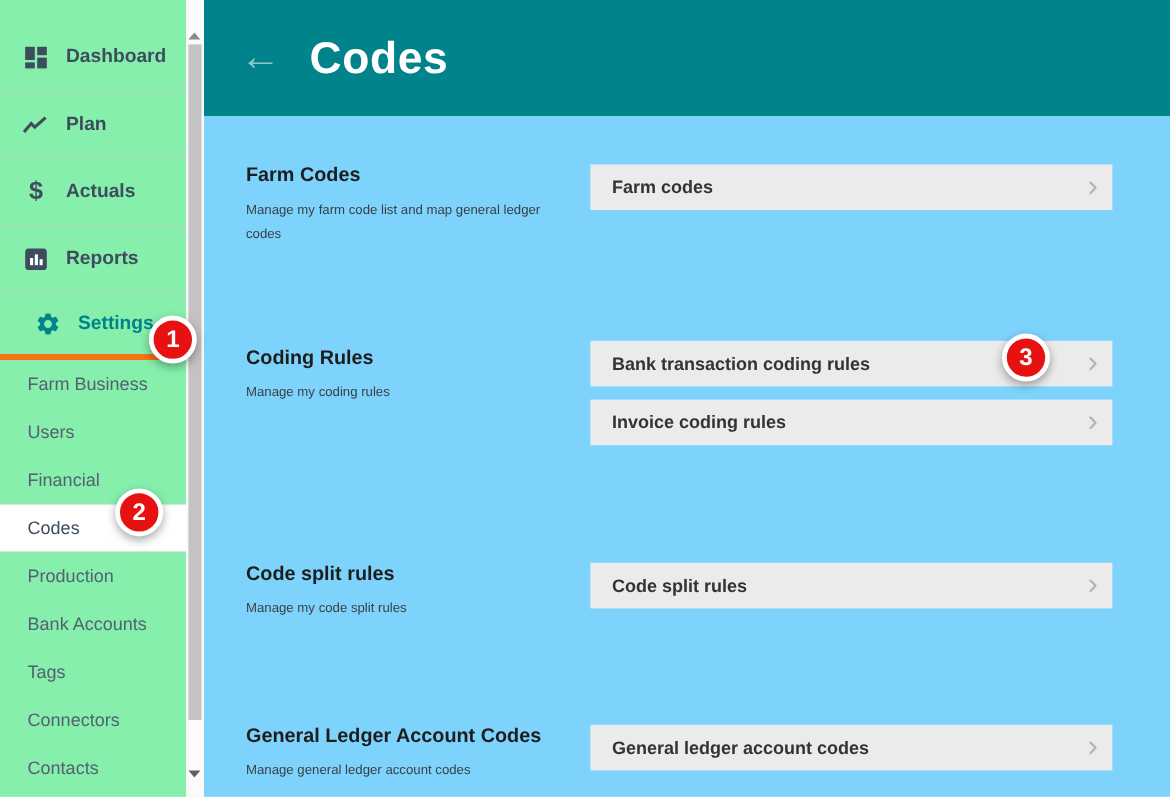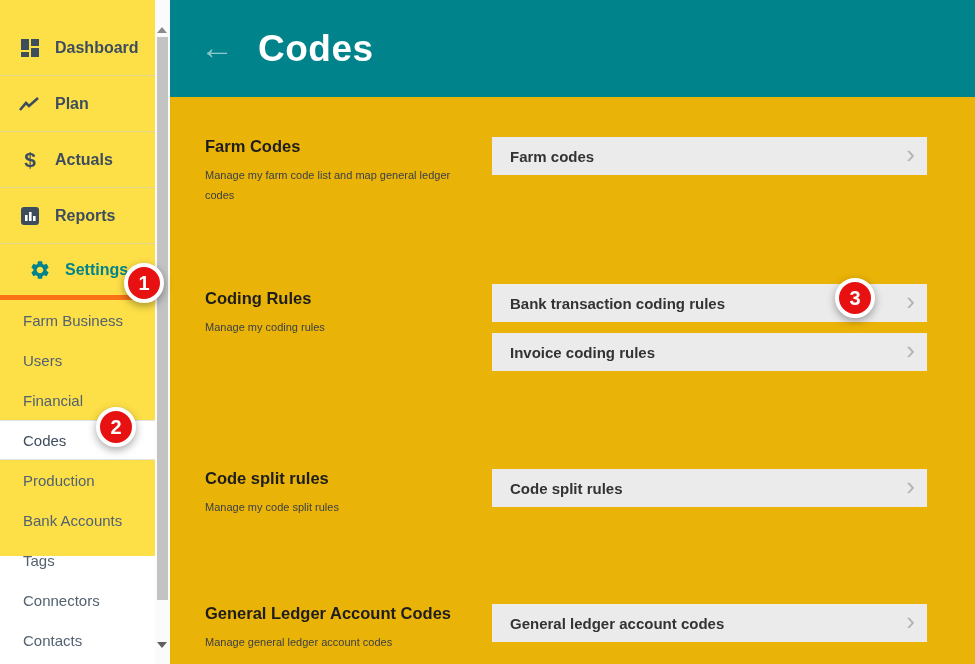--- a/index.html
+++ b/index.html
@@ -6,22 +6,22 @@
   html,body { width:975px; height:664px; }
   body {
     font-family:"Liberation Sans", sans-serif;
     background:#ffffff;
     position:relative;
     overflow:hidden;
   }
 
   
   .sidebar {
-    position:absolute; left:0; top:0; width:155px; height:556px;
-    background:#fde047; padding-top:20px;
+    position:absolute; left:0; top:0; width:155px; height:664px;
+    background:#86efac; padding-top:20px;
   }
   .nav-item {
     height:56px; display:flex; align-items:center;
     padding-left:18px; gap:13px; cursor:pointer;
     border-bottom:1px dotted #c9cfd6;
   }
   .nav-item.settings { border-bottom:5px solid #f97316;padding-left:28px; }
   .nav-icon { width:24px; display:flex; justify-content:center; align-items:center; }
   .nav-label { font-size:16px; font-weight:bold; color:#3e4d5e; }
   .nav-item.active .nav-label { color:#00838A; }
@@ -57,21 +57,21 @@
     background:#00838A; display:flex; align-items:center;
     padding-left:30px; gap:24px;
   }
   .back {
     font-size:34px; color:rgba(255,255,255,0.55);
     cursor:pointer; line-height:1; margin-top:-3px;
   }
   .topbar h1 { color:#ffffff; font-size:37px; font-weight:bold; letter-spacing:0.5px; }
 
   
-  .main { position:absolute; left:170px; top:97px; width:805px; height:567px; background:#eab308; }
+  .main { position:absolute; left:170px; top:97px; width:805px; height:567px; background:#7dd3fc; }
   .sec-left { position:absolute; left:35px; width:250px; }
   .sec-left h2 {
     font-size:16.5px; font-weight:bold; color:#1d1d1d;
     white-space:nowrap; margin-bottom:9px;
   }
   .sec-left p { font-size:11px; color:#3a3f44; line-height:20px; }
   .sec-left.nowrap p { white-space:nowrap; }
   #sec1-left { top:40px; }
   #sec2-left { top:192px; }
   #sec3-left { top:372px; }

